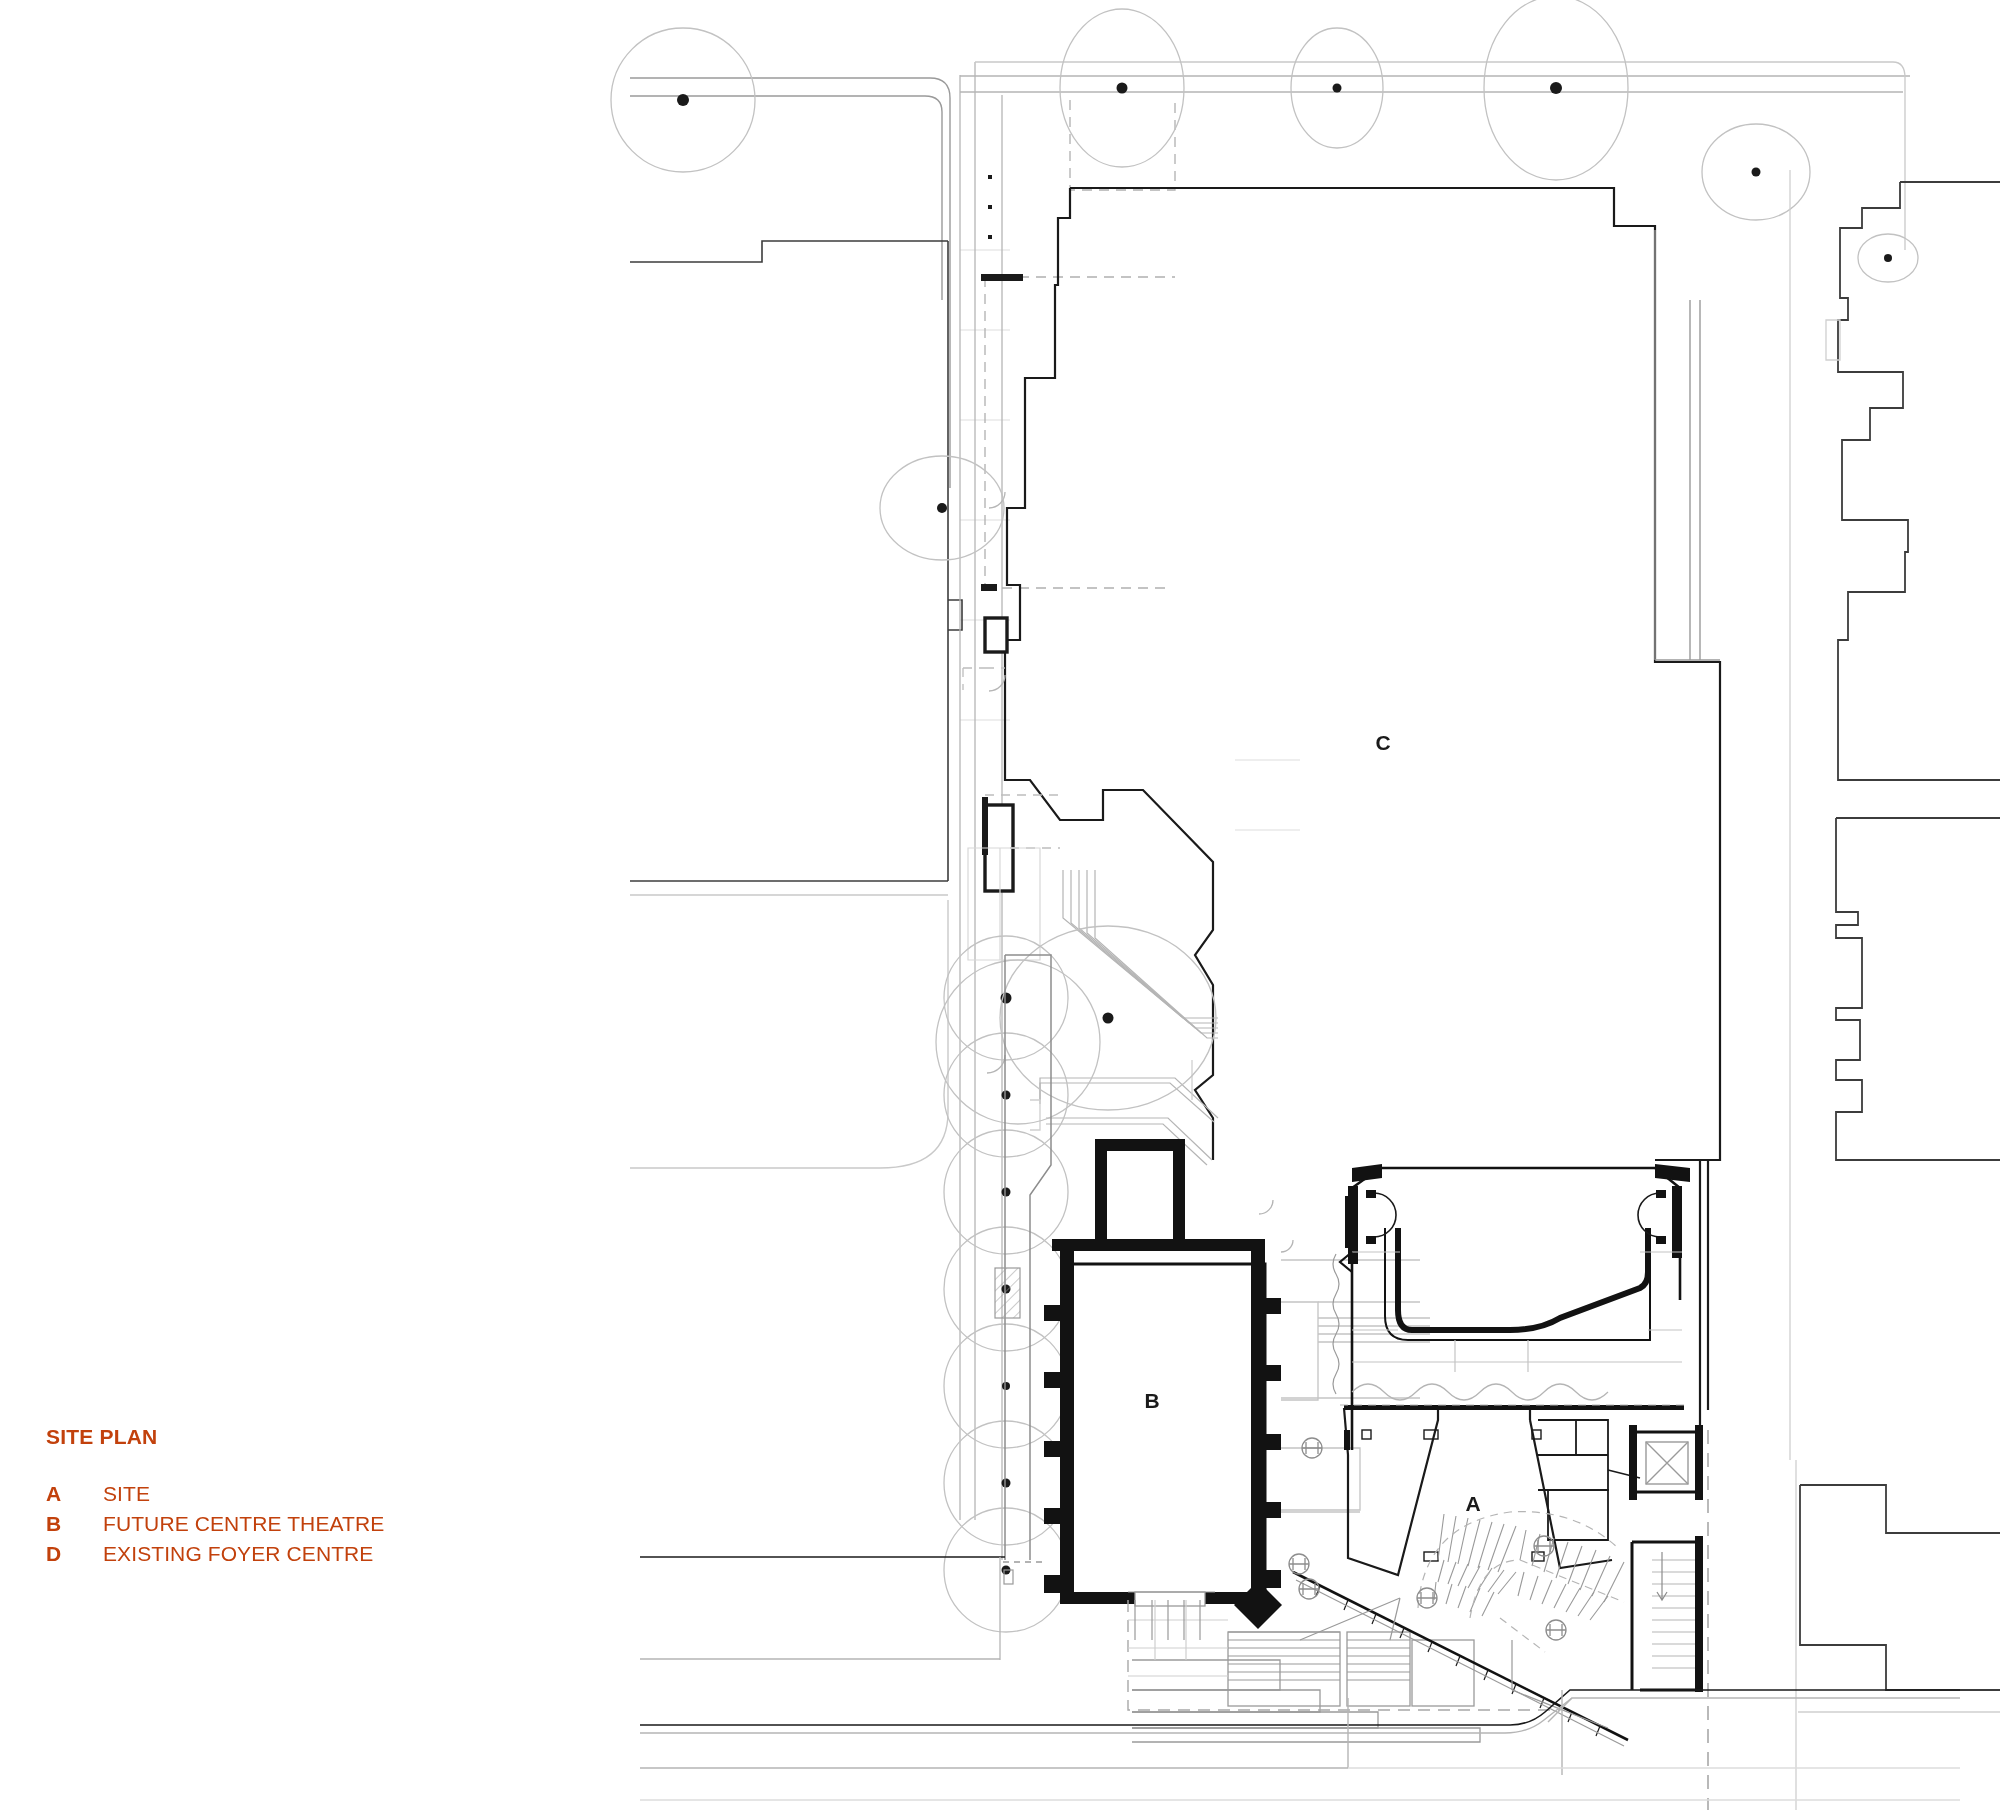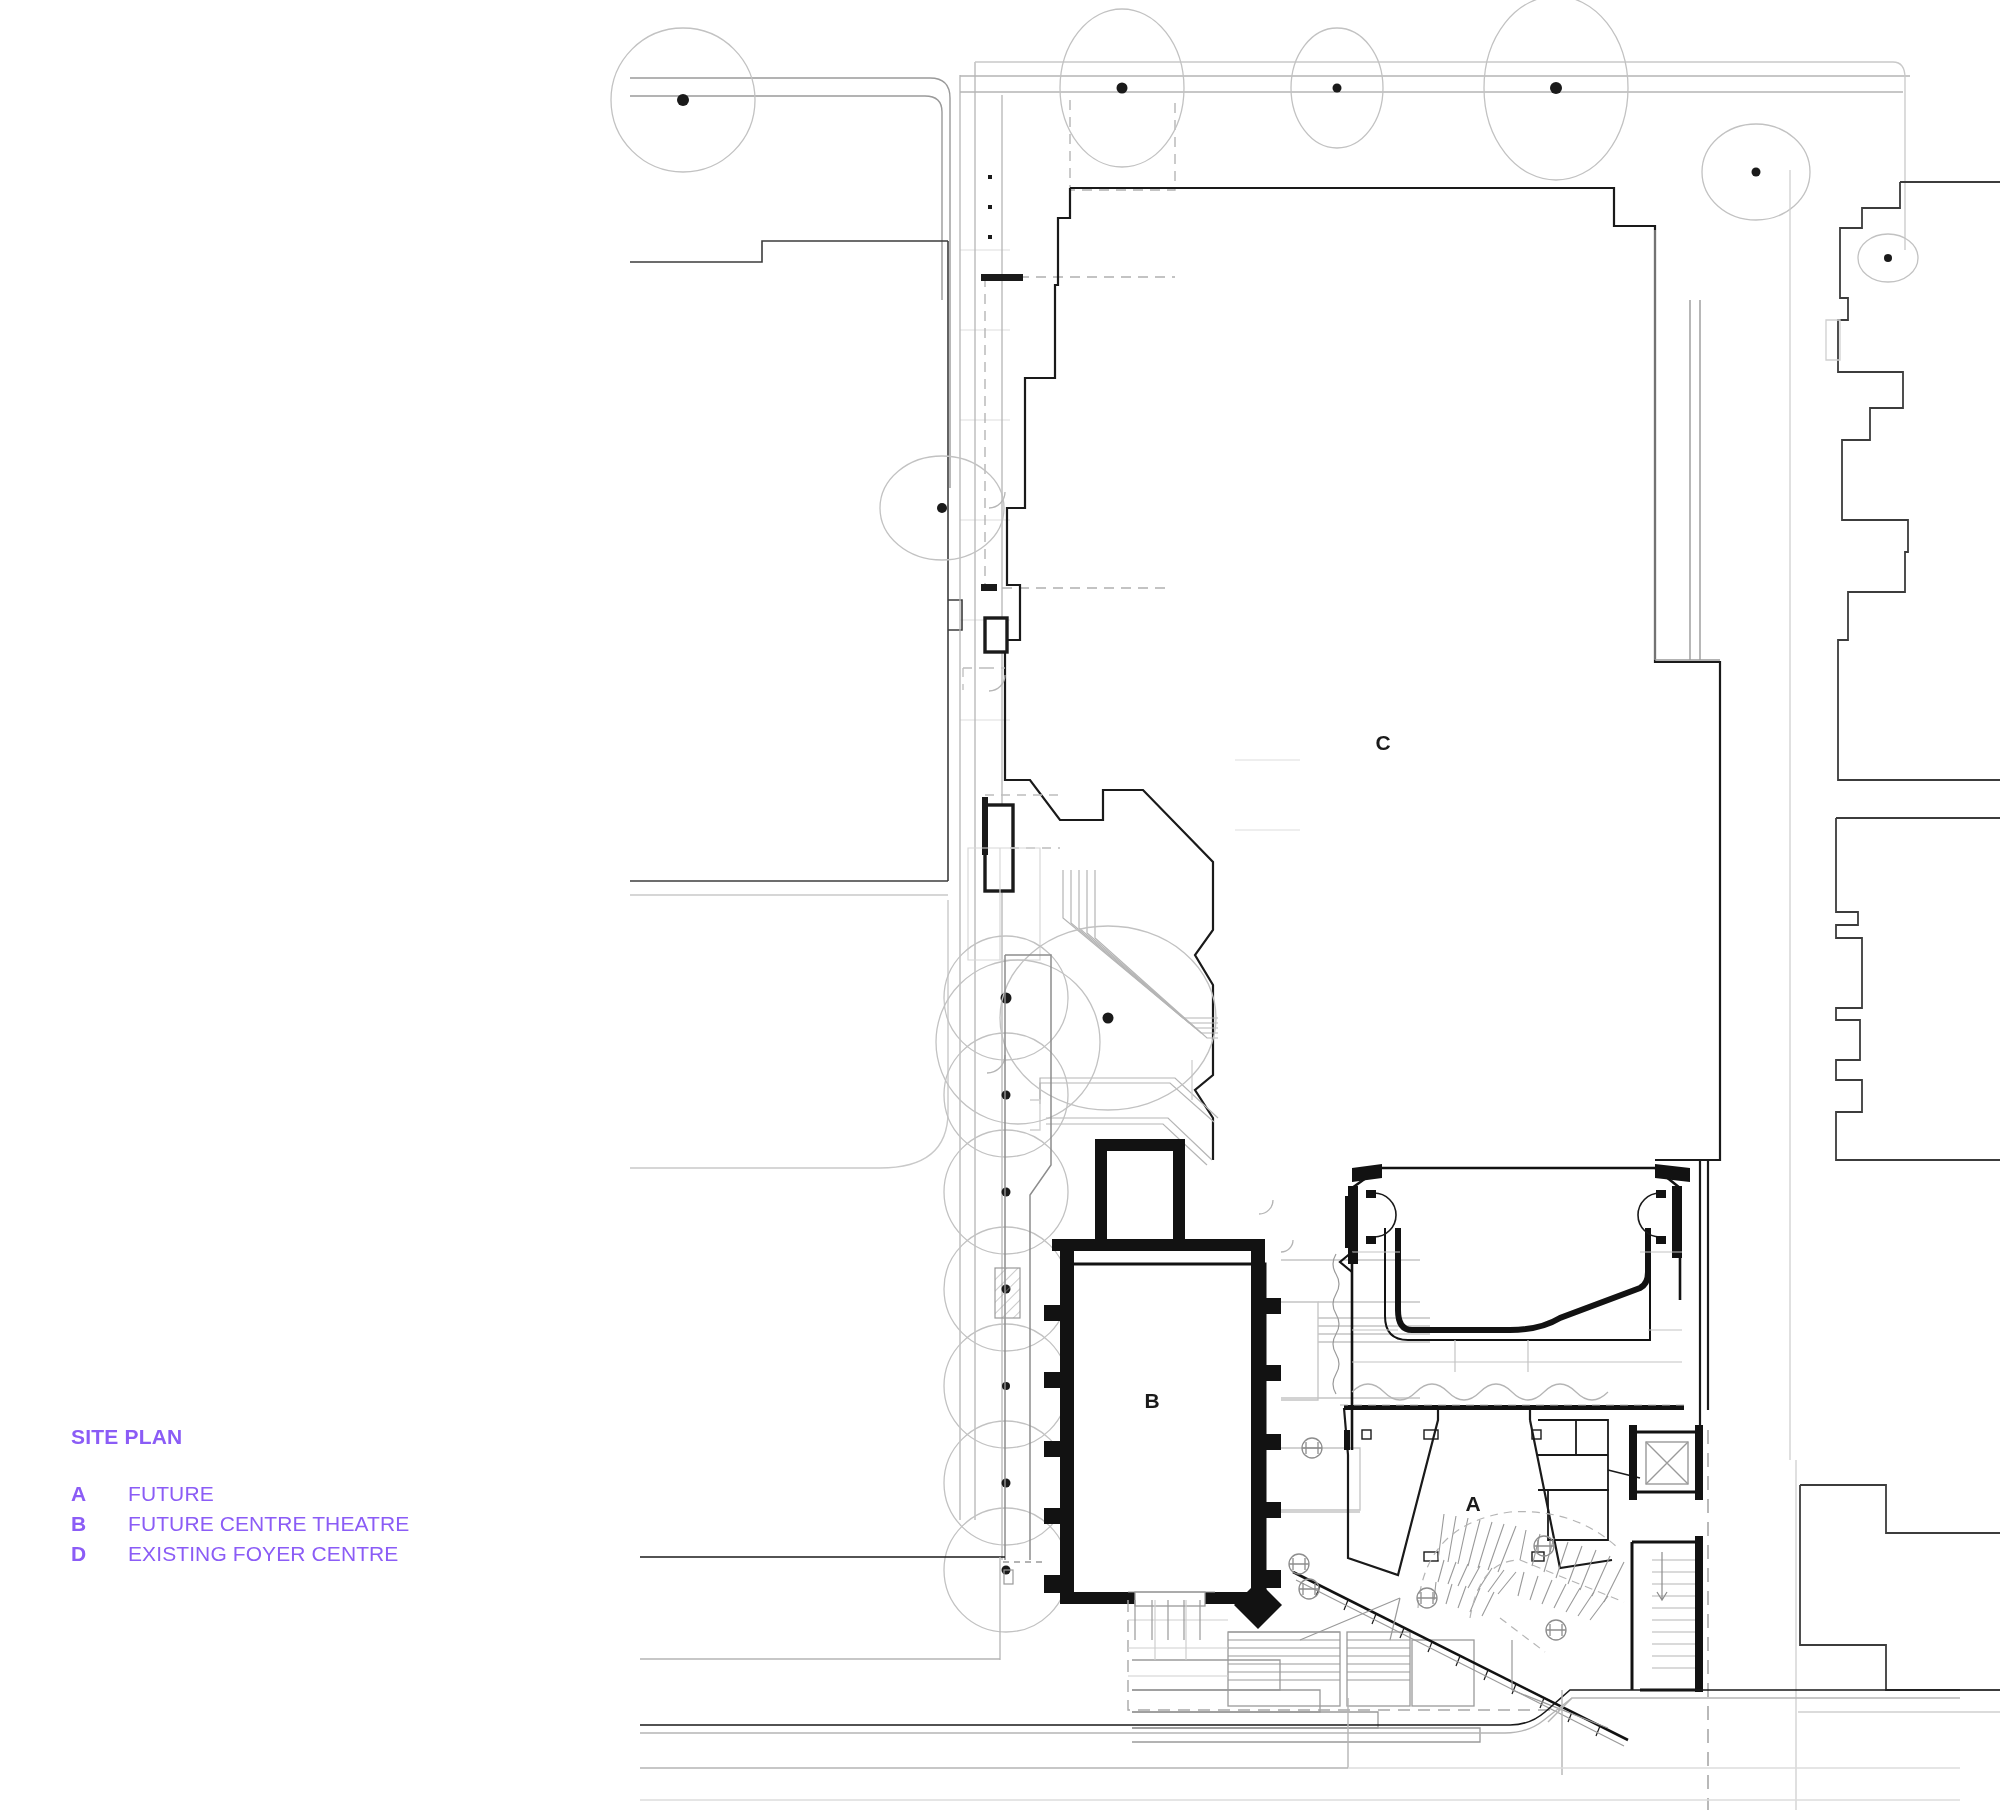--- a/index.html
+++ b/index.html
@@ -8,23 +8,23 @@
     width:2000px;height:1811px;
     background:#ffffff;
     overflow:hidden;
     font-family:"Liberation Sans", sans-serif;
   }
   #plan-svg{position:absolute;left:0;top:0;width:2000px;height:1811px;}
 
   
   #legend{
     position:absolute;
-    left:71px; top:1425px;
+    left:46px; top:1425px;
     width:460px;
-    color:#8b5cf6;
+    color:#c2410c;
   }
   #legend-title{
     font-size:21px;
     font-weight:bold;
     letter-spacing:.2px;
     margin:0 0 30px 0;
     line-height:24px;
   }
   .legend-row{
     display:flex;
@@ -598,21 +598,21 @@
 
   <div class="plan-label" style="left:1383px;top:742px;">C</div>
   <div class="plan-label" style="left:1152px;top:1400px;">B</div>
   <div class="plan-label" style="left:1473px;top:1503px;">A</div>
 
   <div id="legend">
     <div id="legend-title">SITE PLAN</div>
 
     <div class="legend-row">
       <div class="legend-key">A</div>
-      <div class="legend-label">FUTURE</div>
+      <div class="legend-label">SITE</div>
     </div>
 
     <div class="legend-row">
       <div class="legend-key">B</div>
       <div class="legend-label">FUTURE CENTRE THEATRE</div>
     </div>
 
     <div class="legend-row">
       <div class="legend-key">D</div>
       <div class="legend-label">EXISTING FOYER CENTRE</div>

